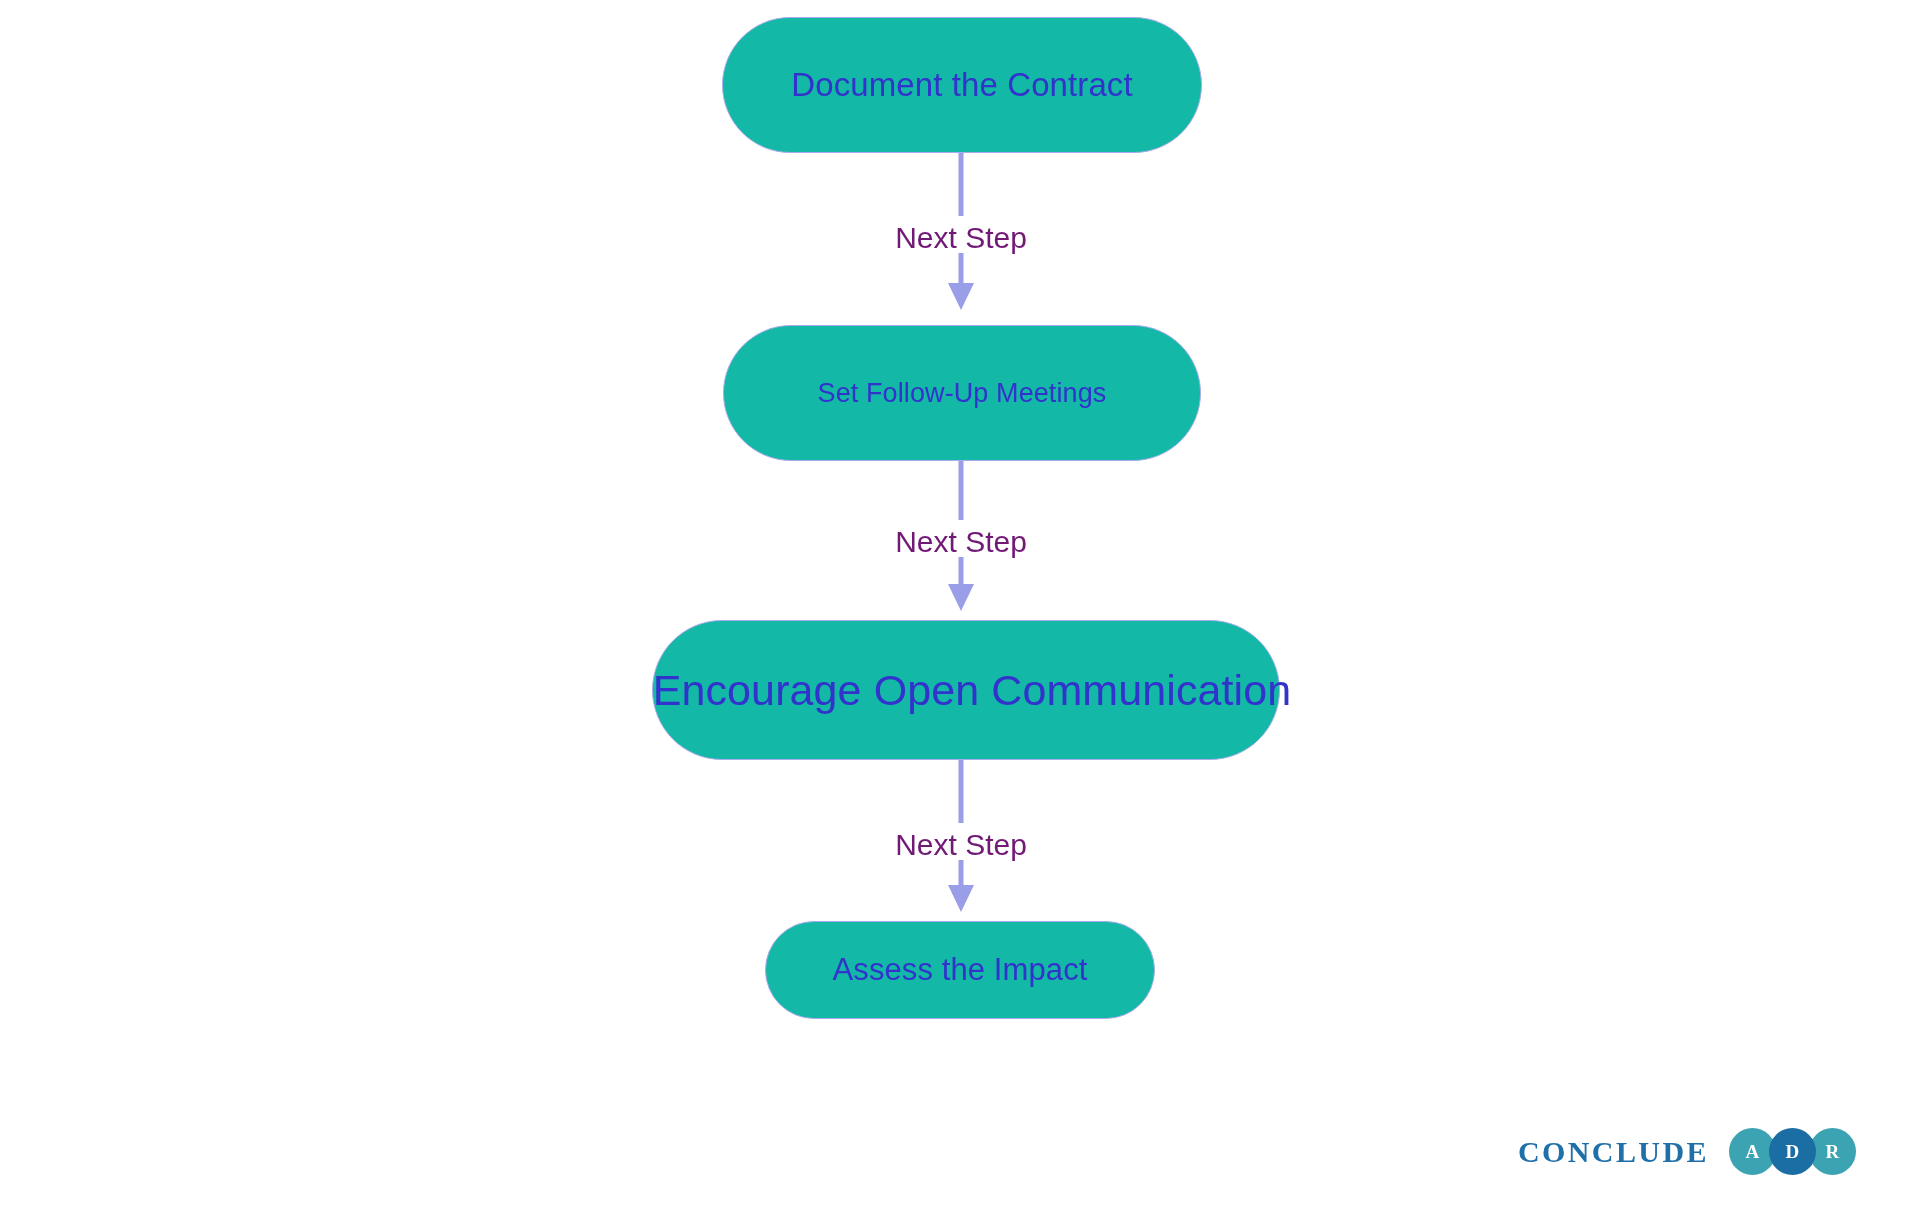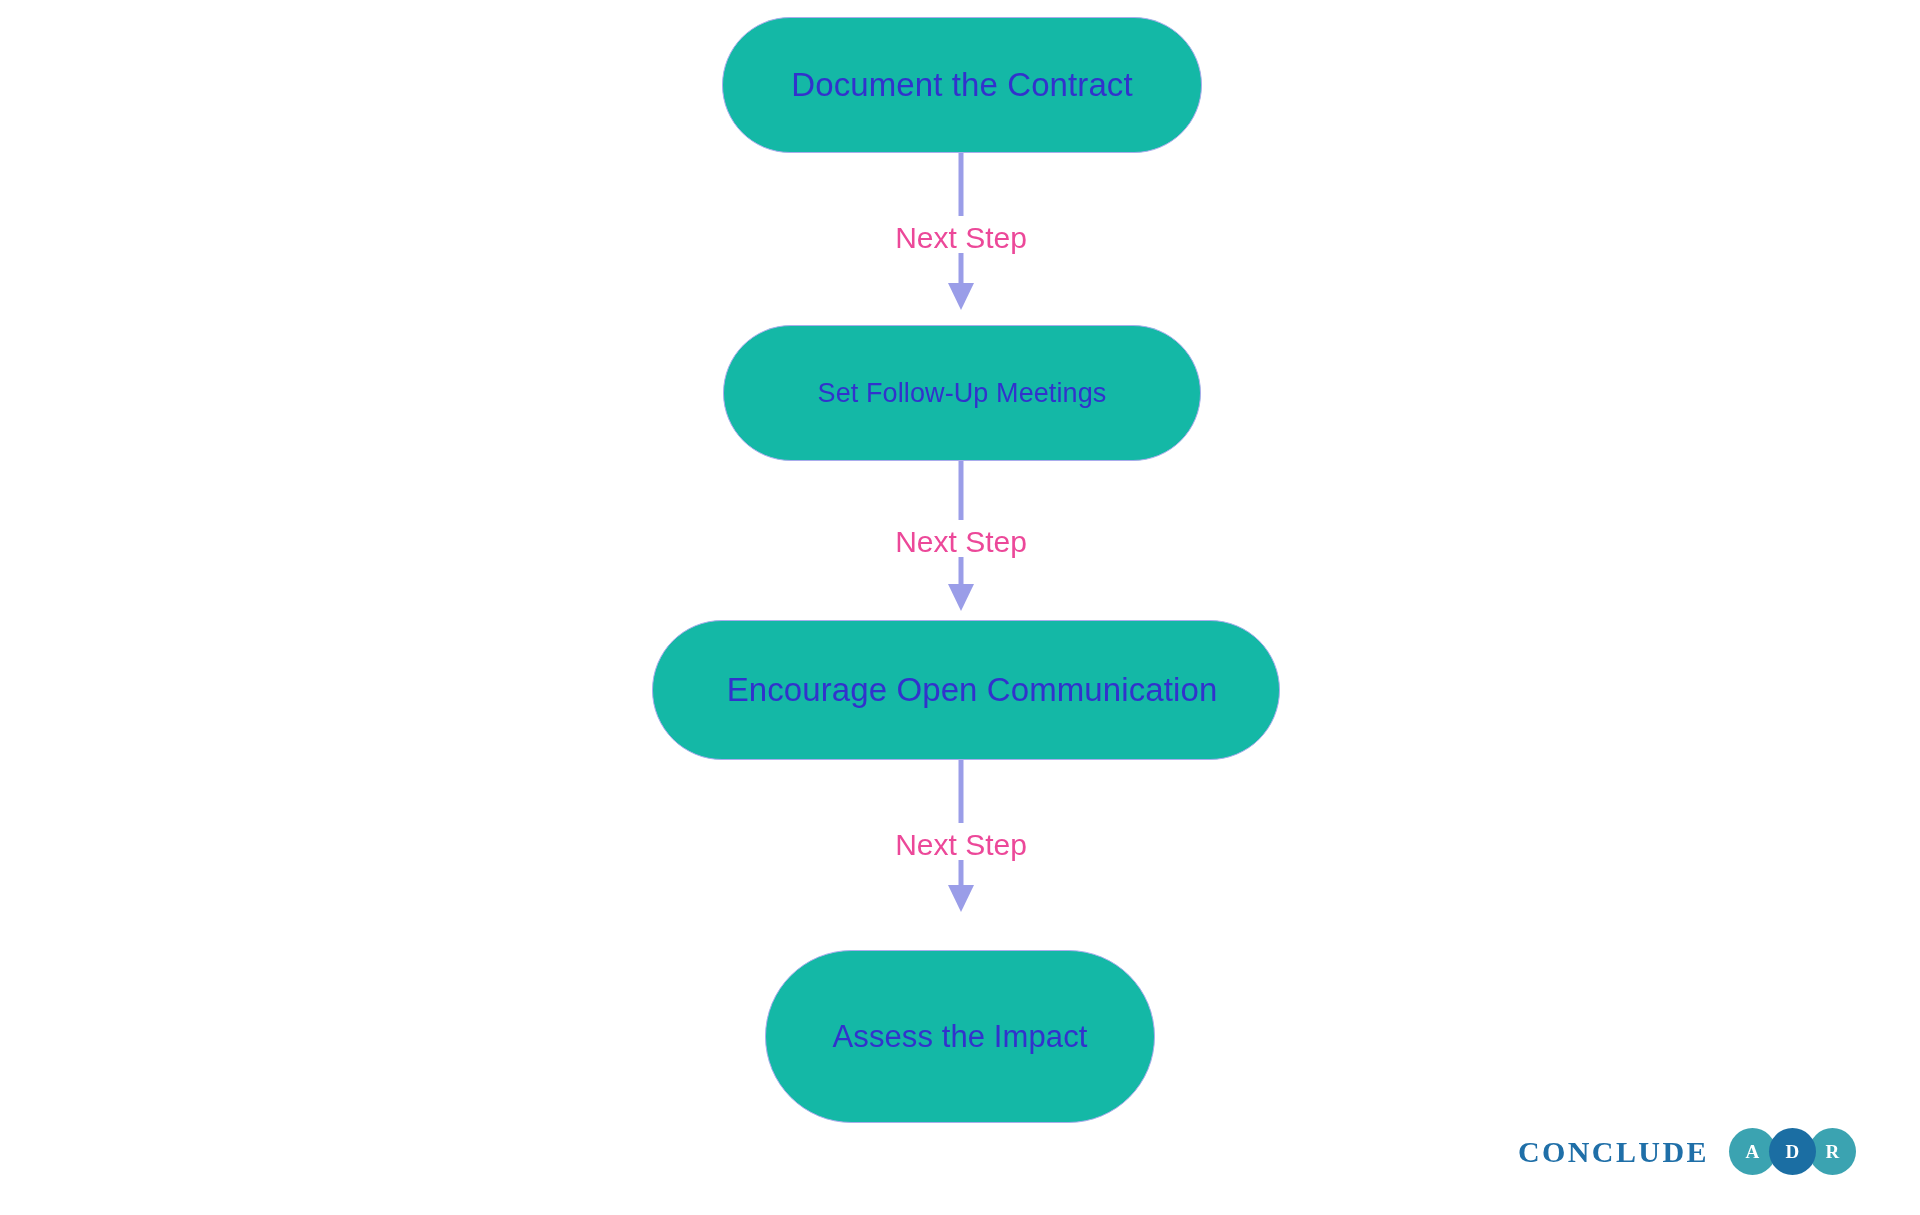--- a/index.html
+++ b/index.html
@@ -38,31 +38,31 @@
     color: #3232cc;
     font-family: "Liberation Sans", sans-serif;
     font-weight: 400;
     white-space: nowrap;
     letter-spacing: 0.1px;
   }
 
   #node-0 { left: 722px;  top: 17px;   width: 480px; height: 136px; }
   #node-1 { left: 723px;  top: 325px;  width: 478px; height: 136px; }
   #node-2 { left: 652px;  top: 620px;  width: 628px; height: 140px; }
-  #node-3 { left: 765px;  top: 950px;  width: 390px; height: 173px; }
+  #node-3 { left: 765px;  top: 921px;  width: 390px; height: 98px; }
 
   #node-0 .node-label { font-size: 33px; }
   #node-1 .node-label { font-size: 27px; }
-  #node-2 .node-label { font-size: 33px; margin-left: 12px; }
+  #node-2 .node-label { font-size: 43px; margin-left: 12px; }
   #node-3 .node-label { font-size: 31px; }
 
   
   .edge-label {
     position: absolute;
-    color: #ec4899;
+    color: #701a75;
     font-family: "Liberation Sans", sans-serif;
     font-size: 30px;
     white-space: nowrap;
     transform: translateX(-50%);
     z-index: 4;
     background: transparent;
   }
   #edge-label-0 { left: 961px; top: 221px; }
   #edge-label-1 { left: 961px; top: 525px; }
   #edge-label-2 { left: 961px; top: 828px; }

